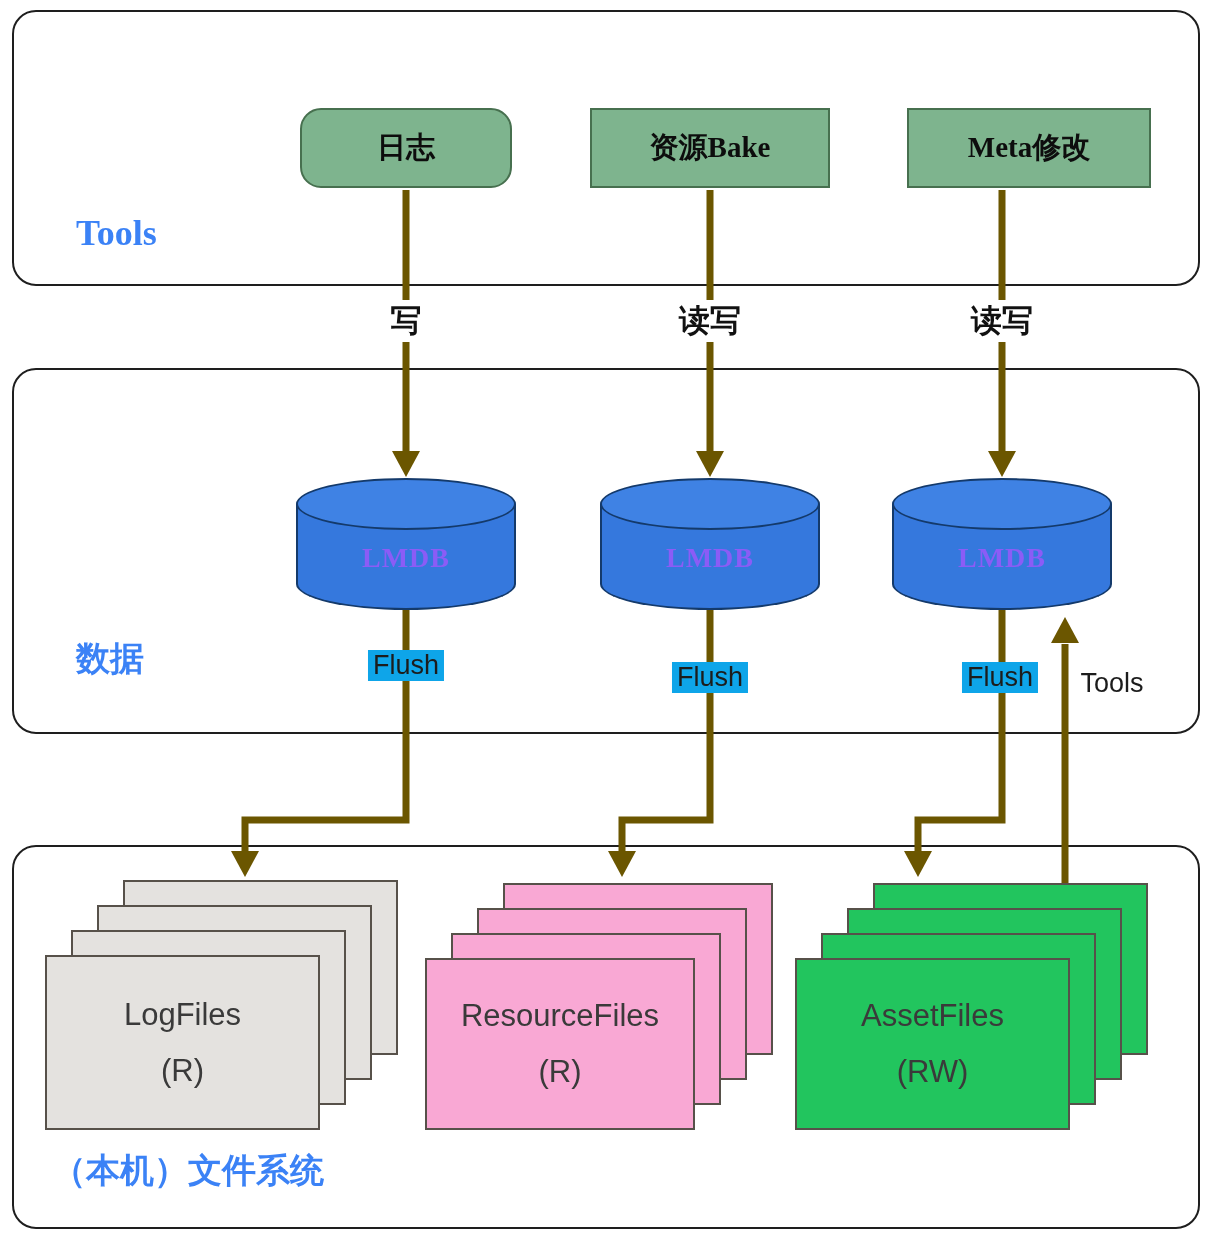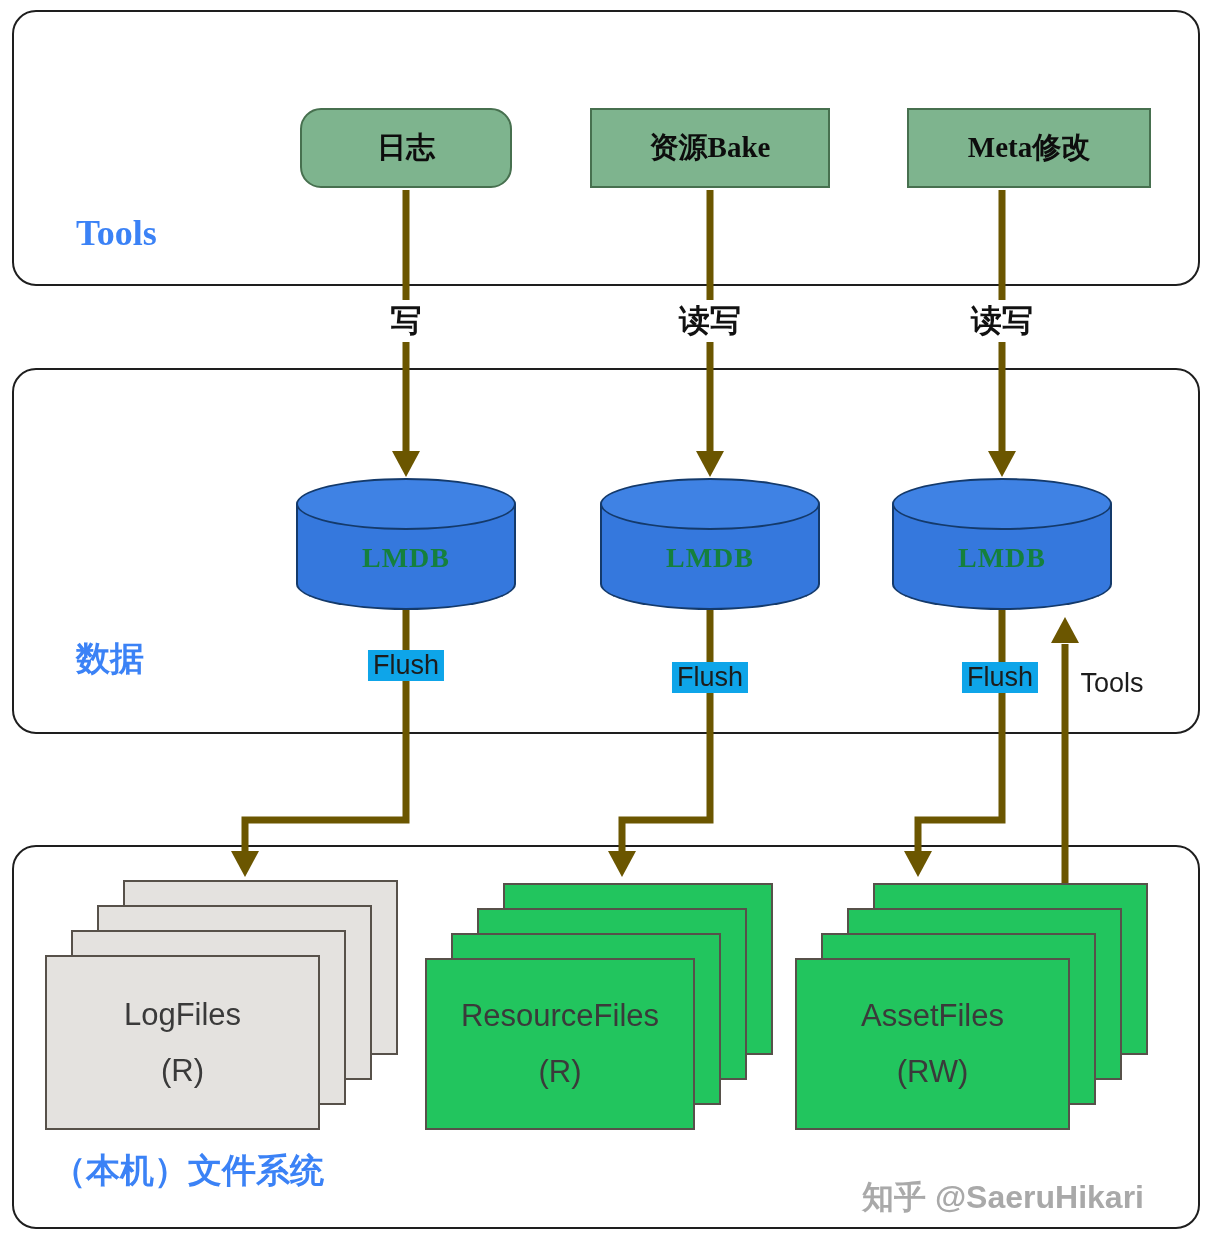--- a/index.html
+++ b/index.html
@@ -90,21 +90,21 @@
     position: absolute; left: 0; top: 0; width: 220px; height: 52px;
     background: #3f82e4;
     border: 2.5px solid #143a6b;
     border-radius: 50%;
     box-sizing: border-box;
   }
   .cyl-label {
     position: absolute; left: 0; top: 64px; width: 100%;
     text-align: center;
     font-family: "Liberation Serif", serif;
-    font-size: 28px; font-weight: 700; color: #15803d;
+    font-size: 28px; font-weight: 700; color: #8b5cf6;
     letter-spacing: 1px;
   }
 
   
   .flow-label {
     position: absolute;
     transform: translateX(-50%);
     background: #0ea5e9;
     padding: 0 5px;
     font-size: 27px; color: #1c1c1c;
@@ -116,21 +116,21 @@
   .fl-load { left: 1112px; top: 668px; background: transparent; }
 
   
   .stack { position: absolute; z-index: 2; }
   .stack-layer {
     position: absolute;
     border: 2px solid #57514a;
     box-sizing: border-box;
   }
   .st-gray  .stack-layer { background: #e4e2df; }
-  .st-blue  .stack-layer { background: #22c55e; }
+  .st-blue  .stack-layer { background: #f9a8d4; }
   .st-green .stack-layer { background: #22c55e; }
   .stack-front {
     display: flex; flex-direction: column;
     align-items: center; justify-content: center;
     gap: 20px;
     font-size: 31px; color: #3a3a3a;
   }
 
   
   .watermark {
@@ -226,15 +226,14 @@
   <div class="stack st-green">
     <div class="stack-layer" style="left:873px; top:883px; width:275px; height:172px;"></div>
     <div class="stack-layer" style="left:847px; top:908px; width:275px; height:172px;"></div>
     <div class="stack-layer" style="left:821px; top:933px; width:275px; height:172px;"></div>
     <div class="stack-layer stack-front" style="left:795px; top:958px; width:275px; height:172px;">
       <span>AssetFiles</span>
       <span>(RW)</span>
     </div>
   </div>
 
-  <div class="watermark">知乎 @SaeruHikari</div>
 
 </div>
 
 </body></html>

